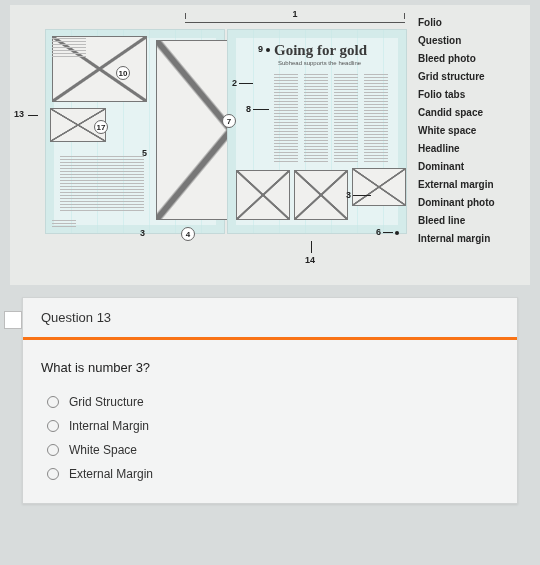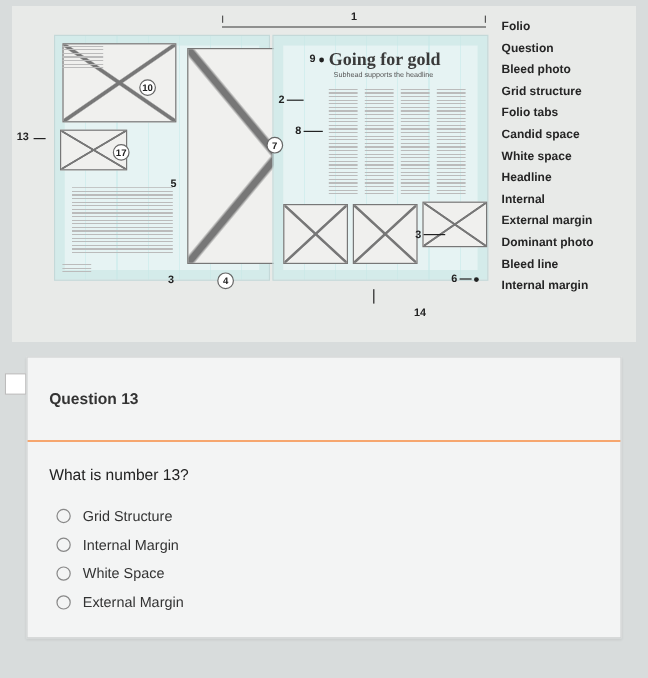--- a/index.html
+++ b/index.html
@@ -77,23 +77,23 @@
   .term-list div { margin-bottom: 2px; }
 
   .question-card {
     margin: 12px 22px;
     background: #f3f4f4;
     border: 1px solid #d0d3d3;
     box-shadow: 0 1px 2px rgba(0,0,0,.08);
     font-size: 13px;
   }
   .q-head {
-    padding: 27px 18px;
-    border-bottom: 1px solid #f97316;
-    font-weight: 700;
+    padding: 12px 18px;
+    border-bottom: 3px solid #f97316;
+    font-weight: 400;
     color: #333;
   }
   .q-body { padding: 20px 18px 12px 18px; }
   .q-prompt { margin-bottom: 20px; color:#222; font-size:13px; }
   .opt { display:flex; align-items:center; margin: 10px 6px; font-size:12px; color:#333; cursor:pointer;}
   .radio {
     width:12px; height:12px; border:1px solid #888; border-radius:50%; margin-right:10px;
     flex-shrink:0;
   }
   .flag-col {
@@ -167,50 +167,50 @@
       </div>
     </div>
 
     <div class="circ" style="left:146px; top:214px;">
         <span>4</span>
       </div>
 
     <div class="ptr" style="left:276px; top:228px;">
       <span style="display:inline-block;border-left:1px solid #222;height:12px;"></span>
     </div>
-    <div class="ptr" style="left:270px; top:242px;margin-left:40px;">14</div>
+    <div class="ptr" style="left:270px; top:242px;">14</div>
   </div>
 
   <div class="ptr" style="left:4px; top:104px;">13</div>
   <div style="position:absolute; left:18px; top:110px; width:10px; border-top:1px solid #222;"></div>
 
   <div class="term-list">
     <div>Folio</div>
     <div>Question</div>
     <div>Bleed photo</div>
     <div>Grid structure</div>
     <div>Folio tabs</div>
     <div>Candid space</div>
     <div>White space</div>
     <div>Headline</div>
-    <div>Internal</div>
+    <div>Dominant</div>
     <div>External margin</div>
     <div>Dominant photo</div>
     <div>Bleed line</div>
     <div>Internal margin</div>
   </div>
 </div>
 
 <div style="position:relative;">
   <div class="flag-col" style="top:14px;"></div>
 
   <div class="question-card">
     <div class="q-head">Question 13</div>
     <div class="q-body">
-      <div class="q-prompt">What is number 13?</div>
+      <div class="q-prompt">What is number 3?</div>
 
       <label class="opt">
         <span class="radio"></span>
         <span>Grid Structure</span>
       </label>
       <label class="opt">
         <span class="radio"></span>
         <span>Internal Margin</span>
       </label>
       <label class="opt">

